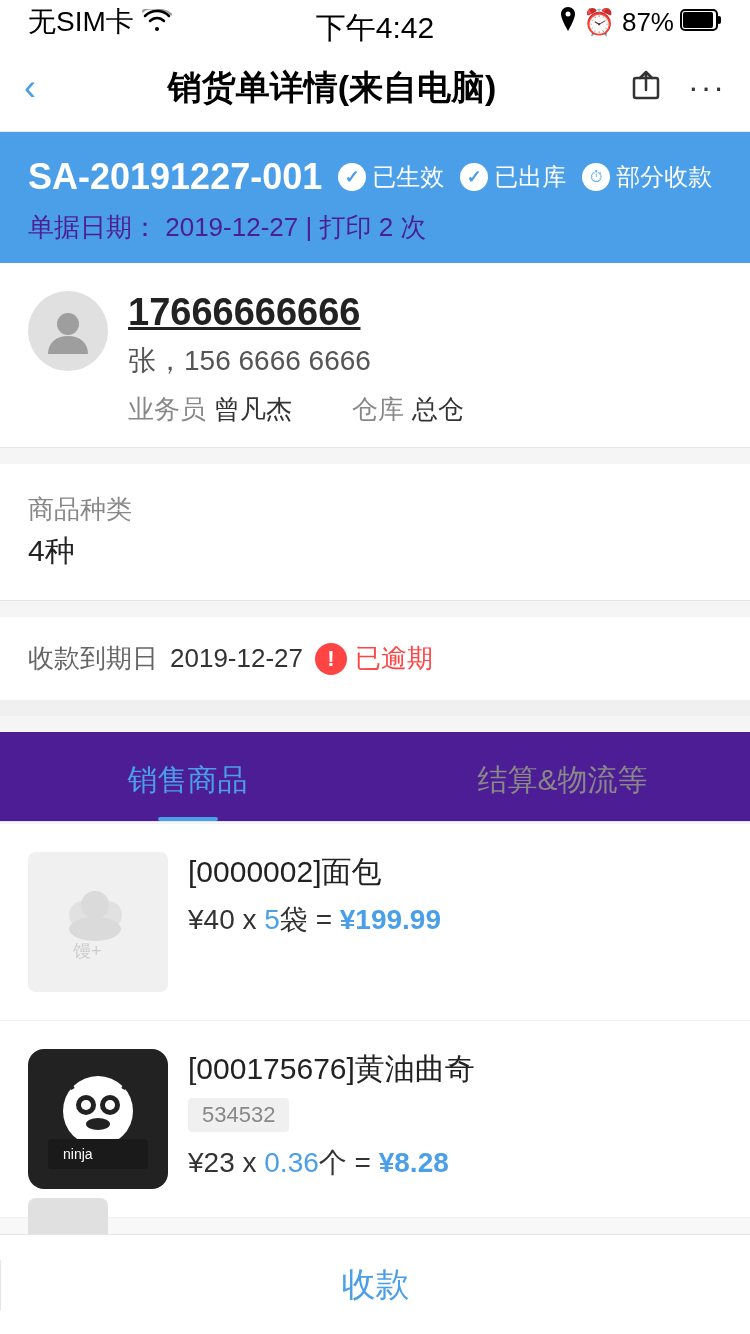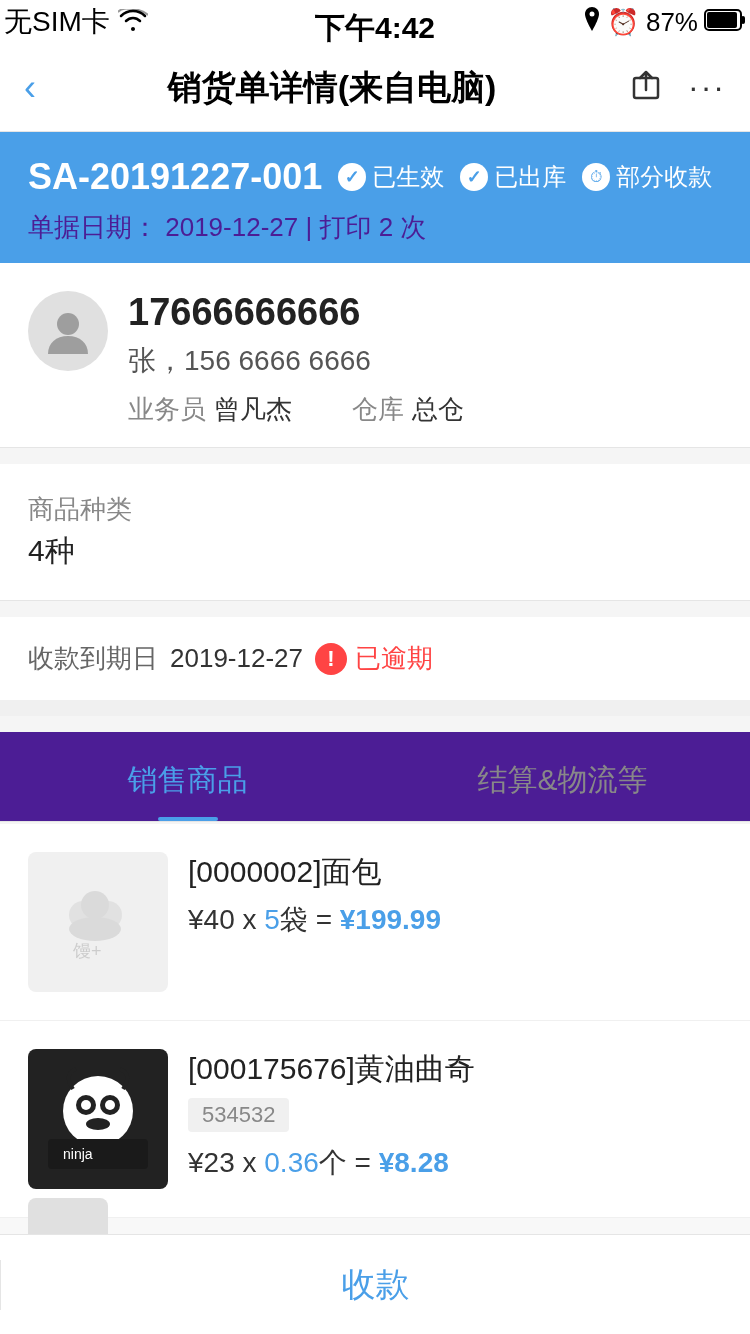--- a/index.html
+++ b/index.html
@@ -13,21 +13,21 @@
     }
 
     
     .status-bar {
       width: 750px;
       height: 44px;
       background: #fff;
       display: flex;
       align-items: center;
       justify-content: space-between;
-      padding: 0 4px;
+      padding: 0 28px;
       font-size: 28px;
     }
     .status-left {
       display: flex;
       align-items: center;
       gap: 8px;
       font-size: 28px;
       font-weight: 500;
     }
     .status-right {
@@ -128,20 +128,21 @@
       height: 50px;
     }
     .customer-info {
       flex: 1;
     }
     .customer-name {
       font-size: 38px;
       font-weight: 600;
       color: #222;
       margin-bottom: 8px;
+      text-decoration: underline;
     }
     .customer-phone {
       font-size: 28px;
       color: #555;
       margin-bottom: 12px;
     }
     .customer-meta {
       display: flex;
       gap: 60px;
     }
@@ -299,21 +300,21 @@
     }
     .product-img svg {
       width: 90px;
       height: 90px;
       opacity: 0.4;
     }
     .product-img-dark {
       width: 140px;
       height: 140px;
       background: #222;
-      border-radius: 8px;
+      border-radius: 16px;
       display: flex;
       align-items: center;
       justify-content: center;
       flex-shrink: 0;
       overflow: hidden;
     }
     .product-info {
       flex: 1;
     }
     .product-name {
@@ -378,21 +379,21 @@
     <span>
       <svg width="30" height="22" viewBox="0 0 30 22" fill="none">
         <path d="M15 18c1.1 0 2 .9 2 2s-.9 2-2 2-2-.9-2-2 .9-2 2-2z" fill="#000"></path>
         <path d="M8 12c1.9-1.9 4.4-3 7-3s5.1 1.1 7 3" stroke="#000" stroke-width="2.5" fill="none" stroke-linecap="round"></path>
         <path d="M3 7C6.3 3.7 10.5 2 15 2s8.7 1.7 12 5" stroke="#000" stroke-width="2.5" fill="none" stroke-linecap="round"></path>
         <path d="M0.5 2.5C4.5-1.5 9.5-0.5 15 0c5 .5 10 2 14.5 5.5" stroke="#000" stroke-width="2" fill="none" stroke-linecap="round" opacity="0.4"></path>
       </svg>
     </span>
   </div>
   <div style="position:absolute;left:50%;transform:translateX(-50%);top:8px;">
-    <span style="font-size:30px;font-weight:700;">下午4:42</span>
+    <span style="font-size:30px;font-weight:400;">下午4:42</span>
   </div>
   <div class="status-right">
     <span>
       <svg width="20" height="24" viewBox="0 0 20 24" fill="none">
         <path d="M10 0C6.1 0 3 3.1 3 7c0 5.2 7 17 7 17s7-11.8 7-17c0-3.9-3.1-7-7-7z" fill="#000"></path>
         <circle cx="10" cy="7" r="2.5" fill="#fff"></circle>
       </svg>
     </span>
     <span>⏰</span>
     <span style="font-size:26px;">87%</span>

